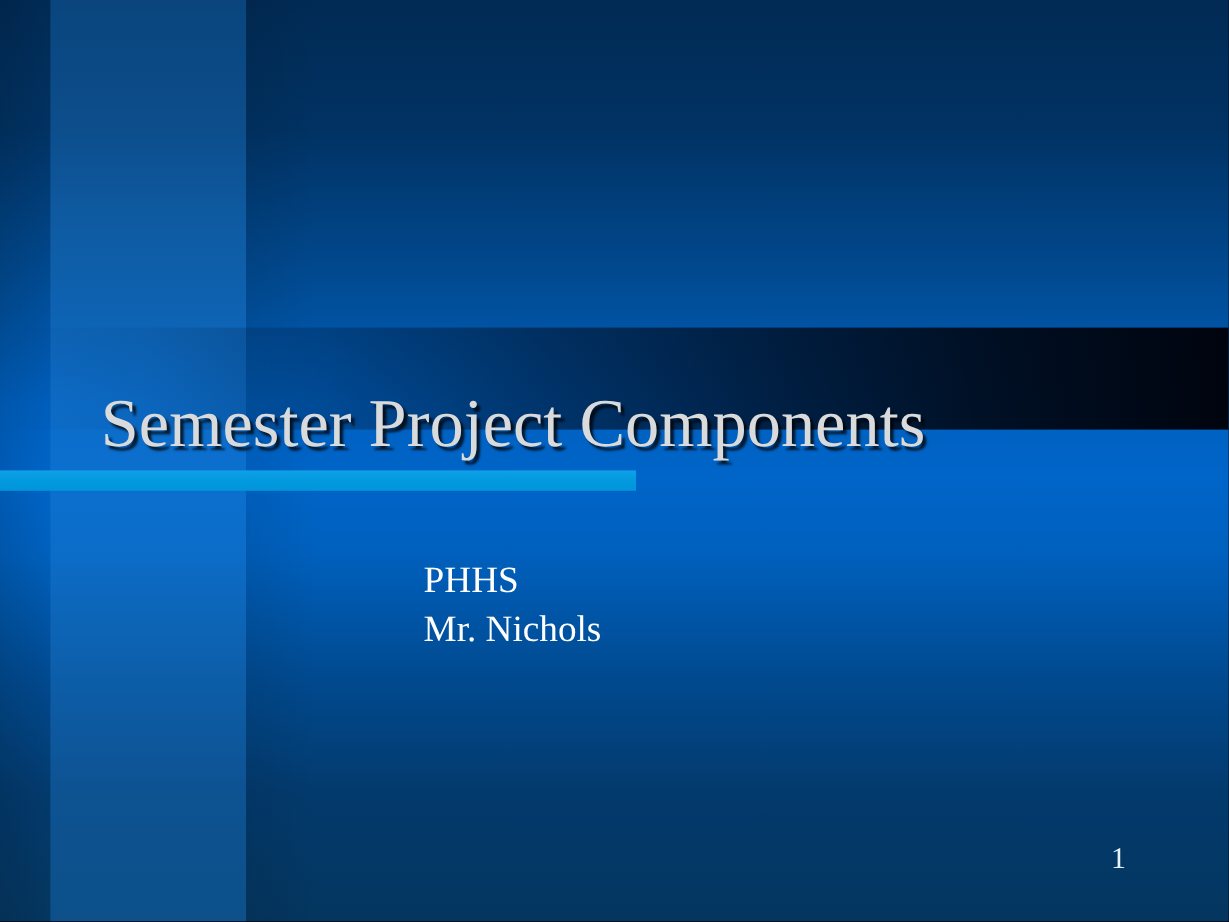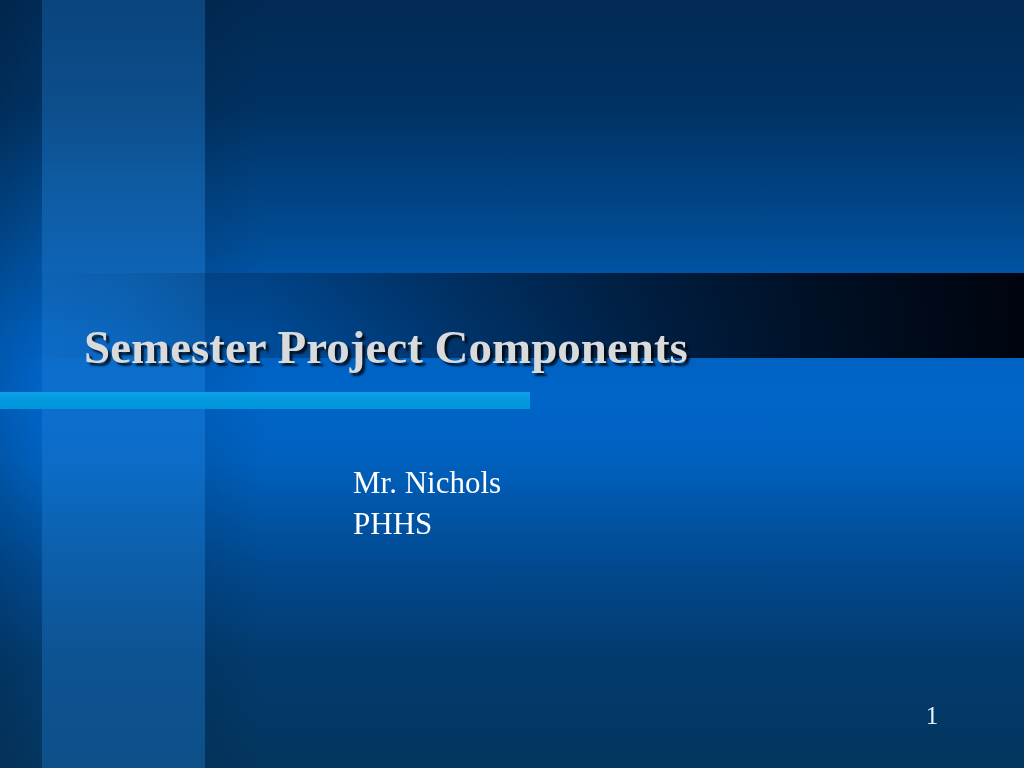--- a/index.html
+++ b/index.html
@@ -90,23 +90,23 @@
     width: 530px;
     height: 17px;
     background: linear-gradient(to bottom, #0fa0e8 0%, #029adf 50%, #0194d8 100%);
   }
 
   #title-text {
     position: absolute;
     left: 84px;
     top: 285px;
     width: 900px;
-    font-size: 47px;
+    font-size: 57px;
     line-height: 62px;
-    font-weight: bold;
+    font-weight: normal;
     color: #d9dadc;
     letter-spacing: 0px;
     white-space: nowrap;
     text-shadow: 3px 3px 2px rgba(0,0,0,0.75);
   }
 
   #subtitle-block {
     position: absolute;
     left: 353px;
     top: 462px;
@@ -138,19 +138,19 @@
   <div id="left-band"></div>
   <div id="right-of-band-strip"></div>
 
   <div id="title-banner"></div>
 
   <div id="accent-bar"></div>
 
   <h1 id="title-text">Semester Project Components</h1>
 
   <div id="subtitle-block">
+    <div class="subtitle-line">PHHS</div>
     <div class="subtitle-line">Mr. Nichols</div>
-    <div class="subtitle-line">PHHS</div>
   </div>
 
   <div id="slide-number">1</div>
 
 </div>
 
 </body></html>

